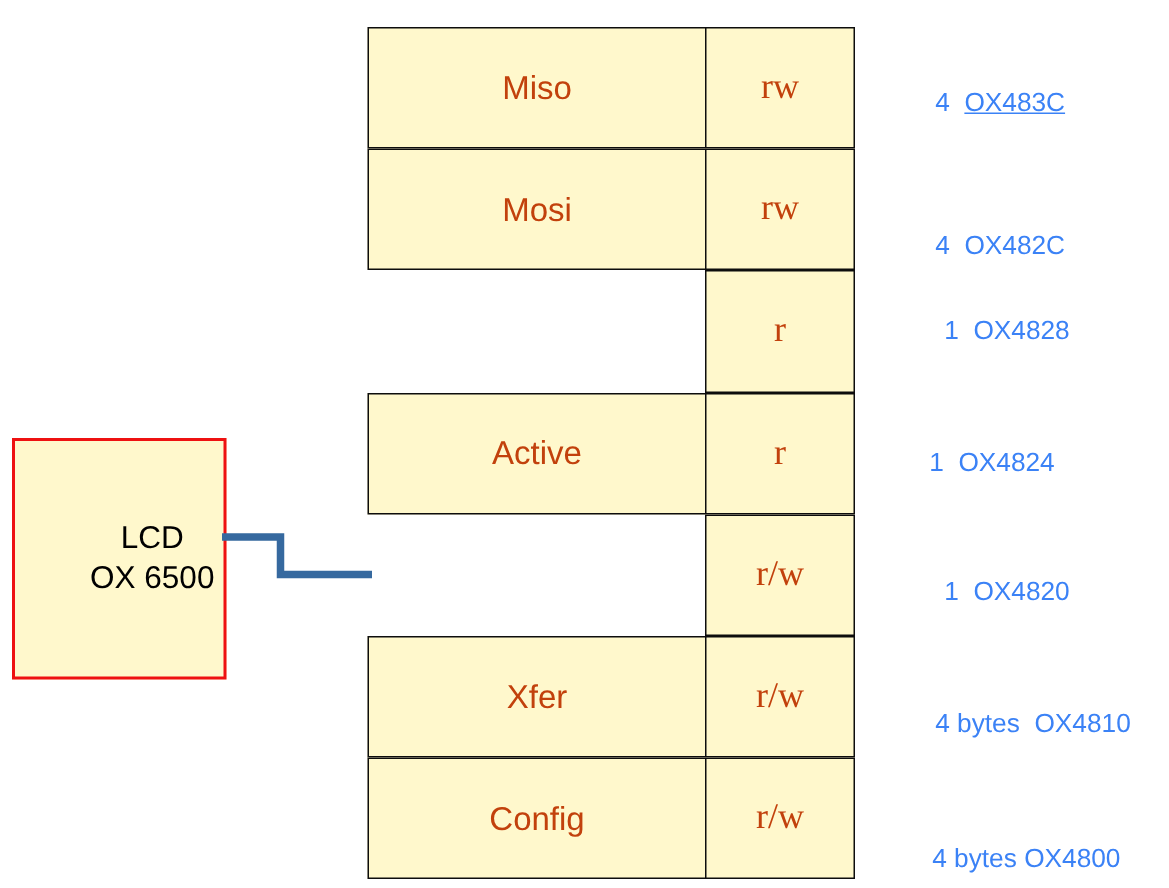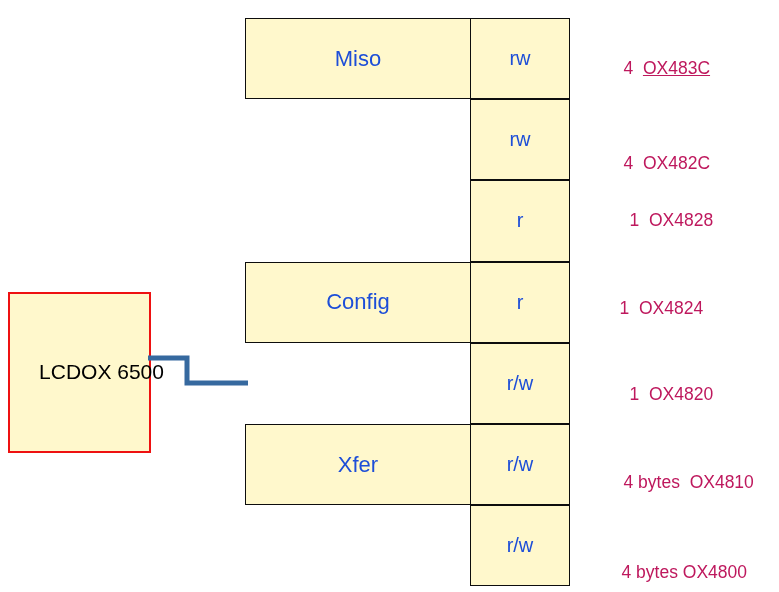--- a/index.html
+++ b/index.html
@@ -22,21 +22,21 @@
   .device-box {
     position: absolute;
     left: 8px;
     top: 292px;
     width: 143px;
     height: 161px;
     box-sizing: border-box;
     background: #fff8cc;
     border: 2px solid #ee1111;
     display: flex;
-    flex-direction: row;
+    flex-direction: column;
     align-items: center;
     justify-content: center;
     line-height: 1.28;
     padding-left: 44px;
   }
   .device-line {
     font-size: 21px;
     color: #000000;
     white-space: pre;
     text-align: center;
@@ -69,39 +69,40 @@
   .cell {
     position: absolute;
     top: 0;
     height: 100%;
     box-sizing: border-box;
     background: #fff8cc;
     border: 1.6px solid #0d0d0d;
     display: flex;
     align-items: center;
     justify-content: center;
-    color: #1d4ed8;
+    color: #c2410c;
   }
   .cell-name {
     left: 0;
     width: 226px;
     font-size: 22px;
   }
   .cell-access {
     left: 225px;
     width: 100px;
-    font-size: 20px;
+    font-size: 24px;
+    font-family: Liberation Serif, serif;
   }
 
   
   .note {
     position: absolute;
     left: 604px;
     font-size: 17.5px;
-    color: #be185d;
+    color: #3b82f6;
     white-space: pre;
     line-height: 1;
   }
   .note .addr-underline {
     text-decoration: underline;
   }
 </style>
 </head>
 <body>
 
@@ -117,42 +118,44 @@
   </svg>
 
   <div class="reg-table">
 
     <div class="reg-row" style="top:0px">
       <div class="cell cell-name">Miso</div>
       <div class="cell cell-access">rw</div>
     </div>
 
     <div class="reg-row" style="top:81.2px">
+      <div class="cell cell-name">Mosi</div>
       <div class="cell cell-access">rw</div>
     </div>
 
     <div class="reg-row" style="top:162.4px">
       <div class="cell cell-access">r</div>
     </div>
 
     <div class="reg-row" style="top:243.6px">
-      <div class="cell cell-name">Config</div>
+      <div class="cell cell-name">Active</div>
       <div class="cell cell-access">r</div>
     </div>
 
     <div class="reg-row" style="top:324.8px">
       <div class="cell cell-access">r/w</div>
     </div>
 
     <div class="reg-row" style="top:406px">
       <div class="cell cell-name">Xfer</div>
       <div class="cell cell-access">r/w</div>
     </div>
 
     <div class="reg-row" style="top:487.2px">
+      <div class="cell cell-name">Config</div>
       <div class="cell cell-access">r/w</div>
     </div>
 
   </div>
 
   <div class="note" style="top:42px; left:604px">
     <span>4</span><span>  </span><span class="addr-underline">OX483C</span>
   </div>
 
   <div class="note" style="top:137px; left:604px">

